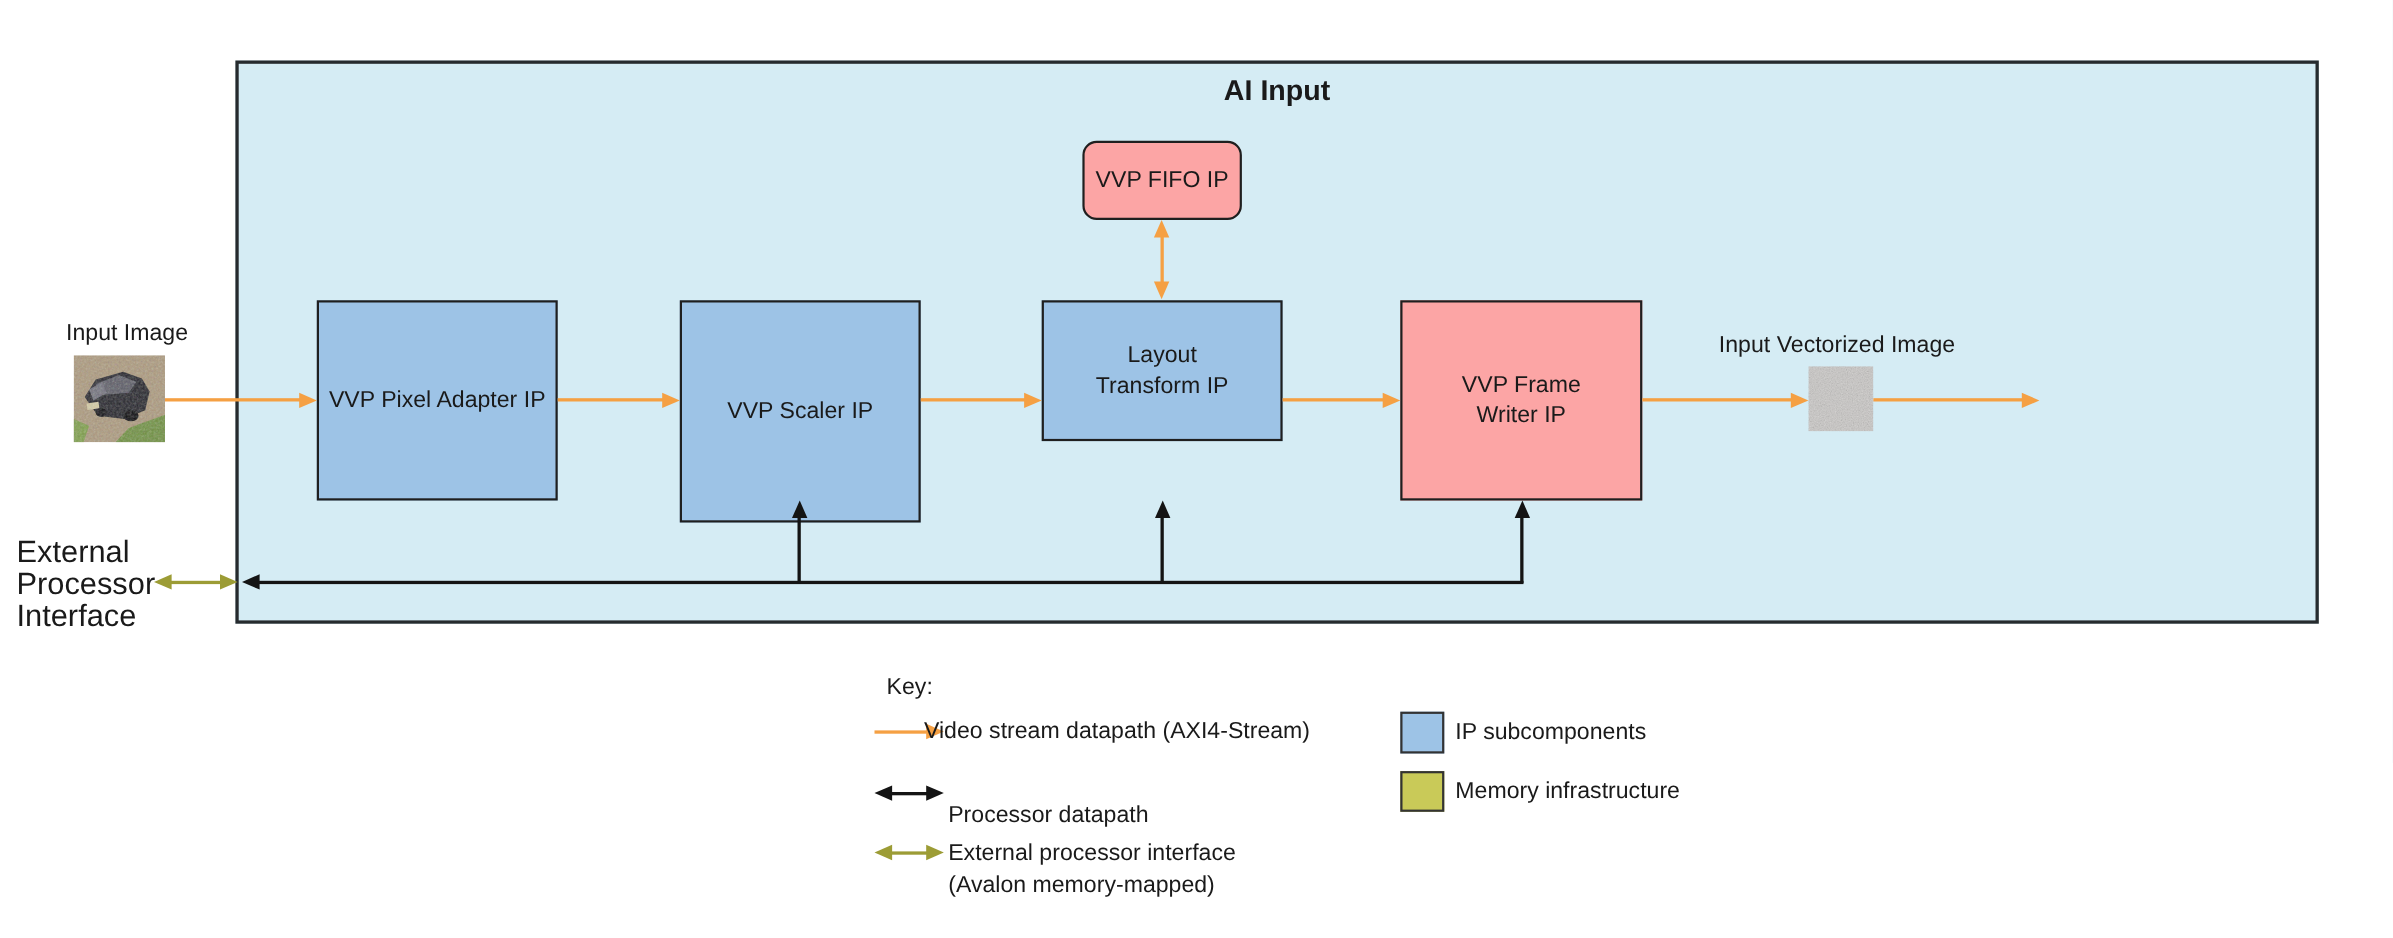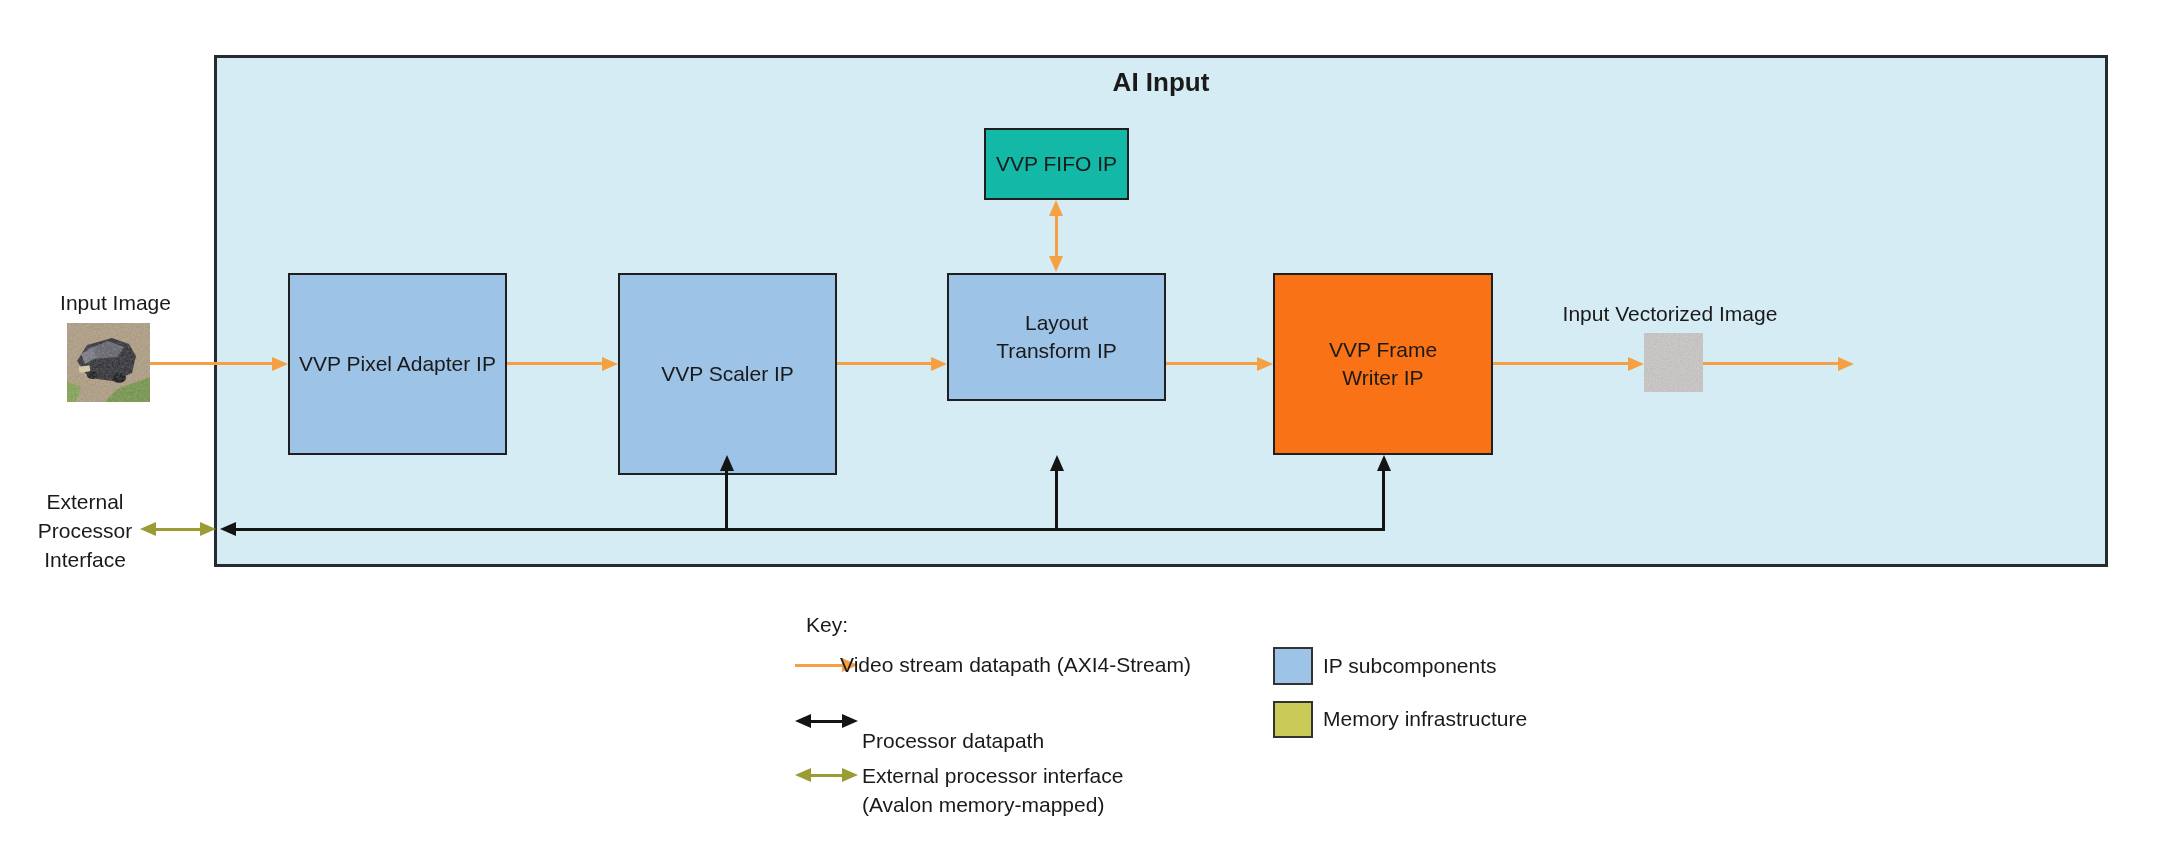--- a/index.html
+++ b/index.html
@@ -39,48 +39,48 @@
   .tri{position:absolute;width:0;height:0;}
   .tri-right{border-top:7px solid transparent;border-bottom:7px solid transparent;border-left:16px solid currentColor;}
   .tri-left{border-top:7px solid transparent;border-bottom:7px solid transparent;border-right:16px solid currentColor;}
   .tri-up{border-left:7px solid transparent;border-right:7px solid transparent;border-bottom:16px solid currentColor;}
   .tri-down{border-left:7px solid transparent;border-right:7px solid transparent;border-top:16px solid currentColor;}
   .orange{color:#f5a043;}
   .blackc{color:#141414;}
   .olive{color:#9c9c35;}
   
   .note{position:absolute;font-size:21px;line-height:28px;text-align:center;}
-  .ext-label{position:absolute;left:15px;top:487px;width:140px;text-align:center;font-size:21px;line-height:29px;}
+  .ext-label{position:absolute;left:15px;top:487px;width:140px;text-align:left;font-size:28px;line-height:29px;}
   
   .legend-title{position:absolute;left:806px;top:611px;font-size:21px;line-height:28px;}
   .legend-label{position:absolute;font-size:21px;line-height:28px;}
   .legend-label2{position:absolute;font-size:21px;line-height:29px;}
   .swatch{position:absolute;width:40px;height:38px;border:2px solid #333;box-sizing:border-box;}
 </style>
 </head>
 <body>
 
 <div class="canvas">
 
   <div class="container" style="background-color: rgb(213, 236, 244);"></div>
   <div class="diagram-title">AI Input</div>
 
-  <div class="block blk-fifo" style="background-color: #14b8a6;">
+  <div class="block blk-fifo" style="background-color: #fca5a5; border-radius: 13px;">
     <span class="lbl nowrap">VVP FIFO IP</span>
   </div>
   <div class="block blk-pa" style="background-color: rgb(157, 195, 230);">
     <span class="lbl nowrap">VVP Pixel Adapter IP</span>
   </div>
   <div class="block blk-sc" style="background-color: rgb(157, 195, 230);">
     <span class="lbl nowrap">VVP Scaler IP</span>
   </div>
   <div class="block blk-lt" style="background-color: rgb(157, 195, 230);">
     <span class="lbl w150">Layout Transform IP</span>
   </div>
-  <div class="block blk-fw" style="background-color: #f97316;">
+  <div class="block blk-fw" style="background-color: #fca5a5;">
     <span class="lbl w125">VVP Frame Writer IP</span>
   </div>
 
   <div class="note" style="left:33px;top:289px;width:165px;">Input Image</div>
   <svg class="abs" style="left:67px;top:323px;" width="83" height="79" viewBox="0 0 83 79">
     <defs>
       <filter id="carNoise" x="0" y="0" width="100%" height="100%">
         <feTurbulence type="fractalNoise" baseFrequency="0.5" numOctaves="2" stitchTiles="stitch"></feTurbulence>
         <feColorMatrix type="saturate" values="0.35"></feColorMatrix>
       </filter>

